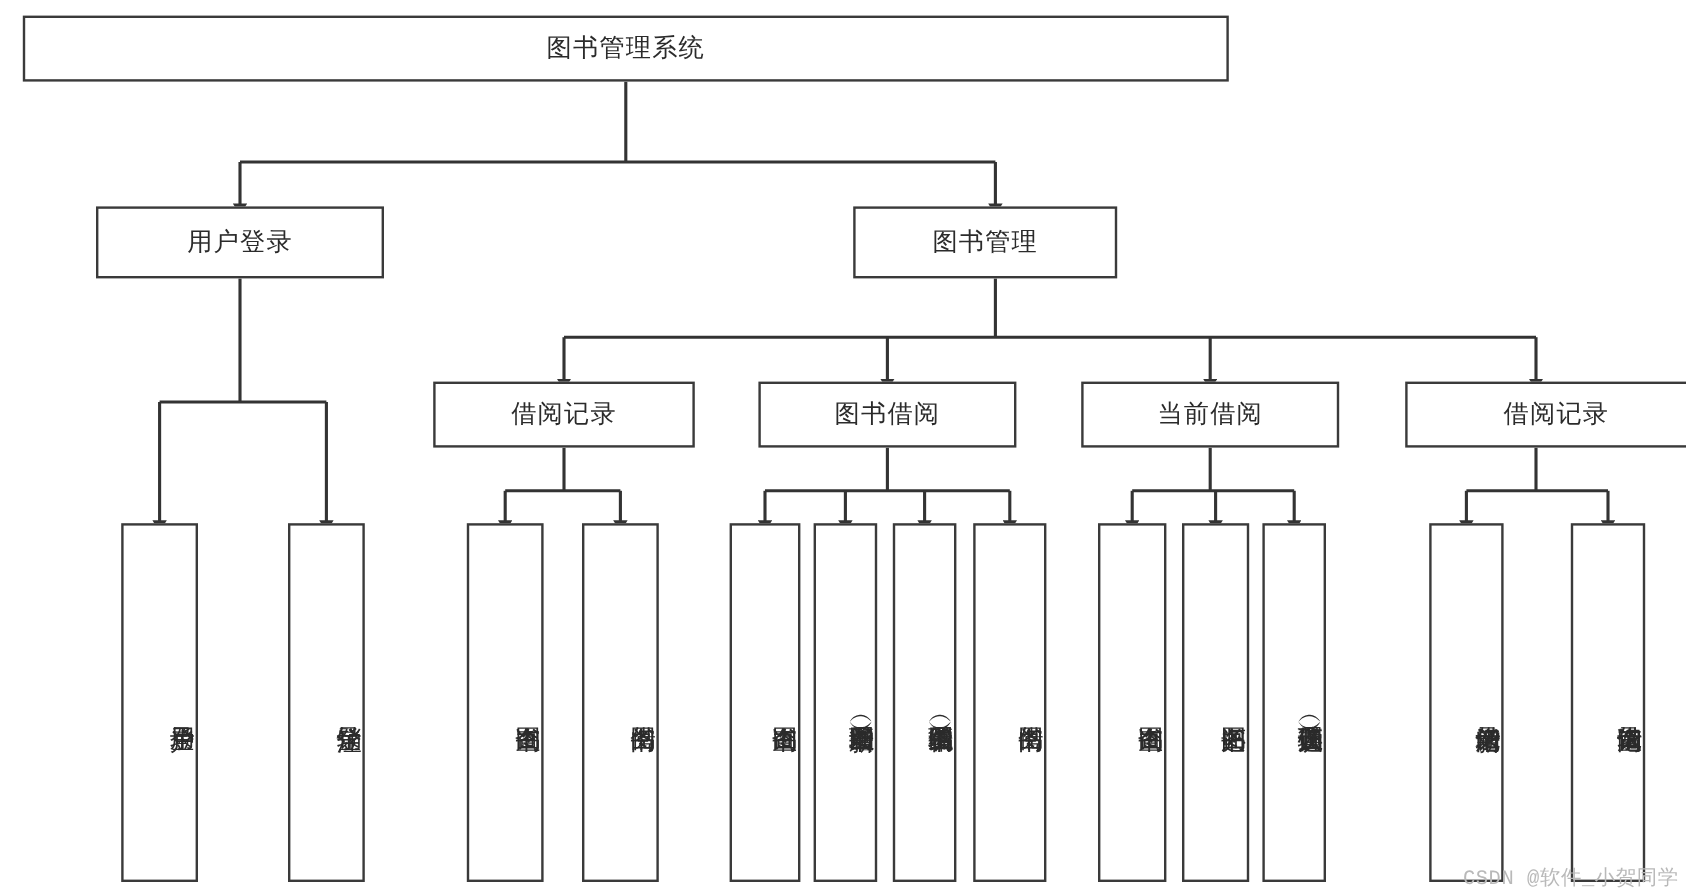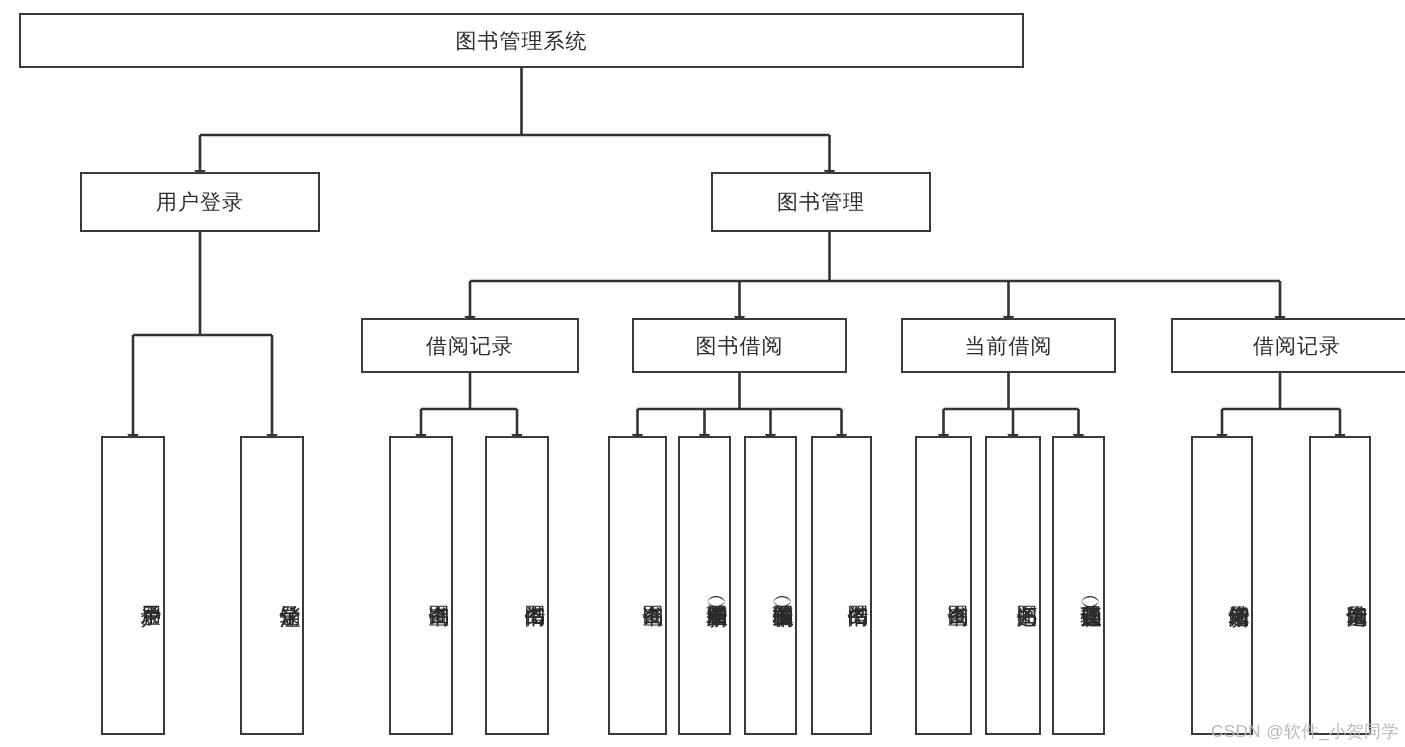--- a/index.html
+++ b/index.html
@@ -59,21 +59,21 @@
     display: block;
   }
   #watermark {
     position: absolute;
     right: 6px;
     bottom: 4px;
     font-size: 17px;
     color: #b9b9b9;
     letter-spacing: 0.5px;
     white-space: nowrap;
-    font-family: Liberation Sans, sans-serif;
+    font-family: Liberation Mono, monospace;
   }
 </style>
 </head>
 <body>
 
 <div id="canvas">
 
   <svg id="edges" viewBox="0 0 1405 747" width="1405" height="747" xmlns="http://www.w3.org/2000/svg">
     <defs>
       <marker id="arrow" markerWidth="10" markerHeight="12" refX="1.5" refY="6" orient="auto" markerUnits="userSpaceOnUse">

